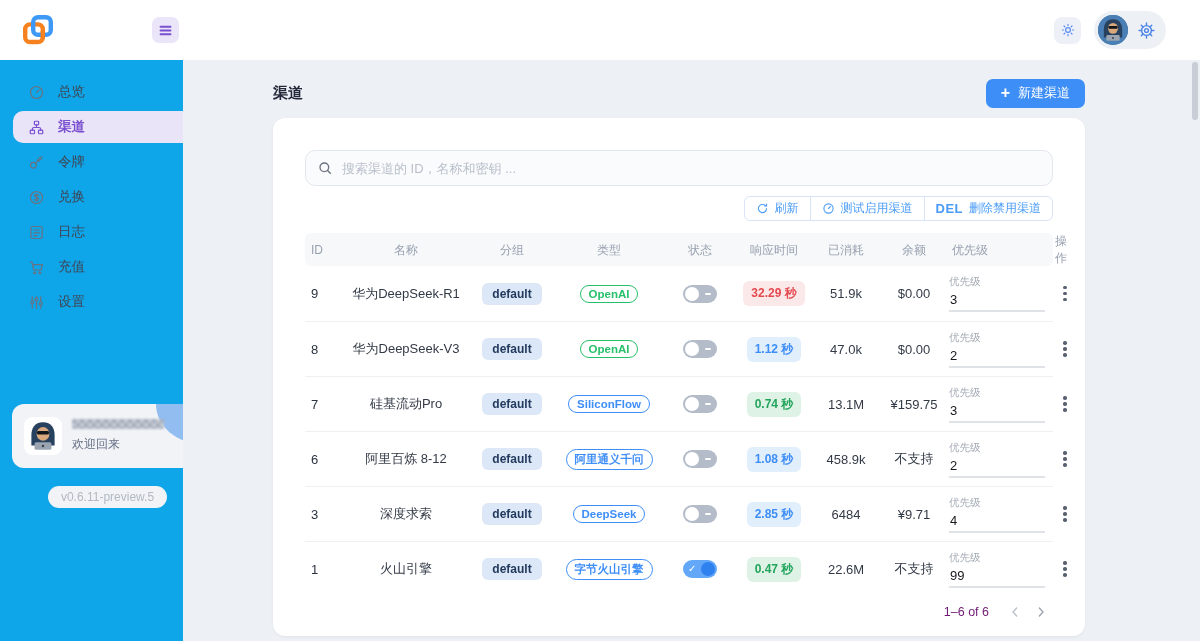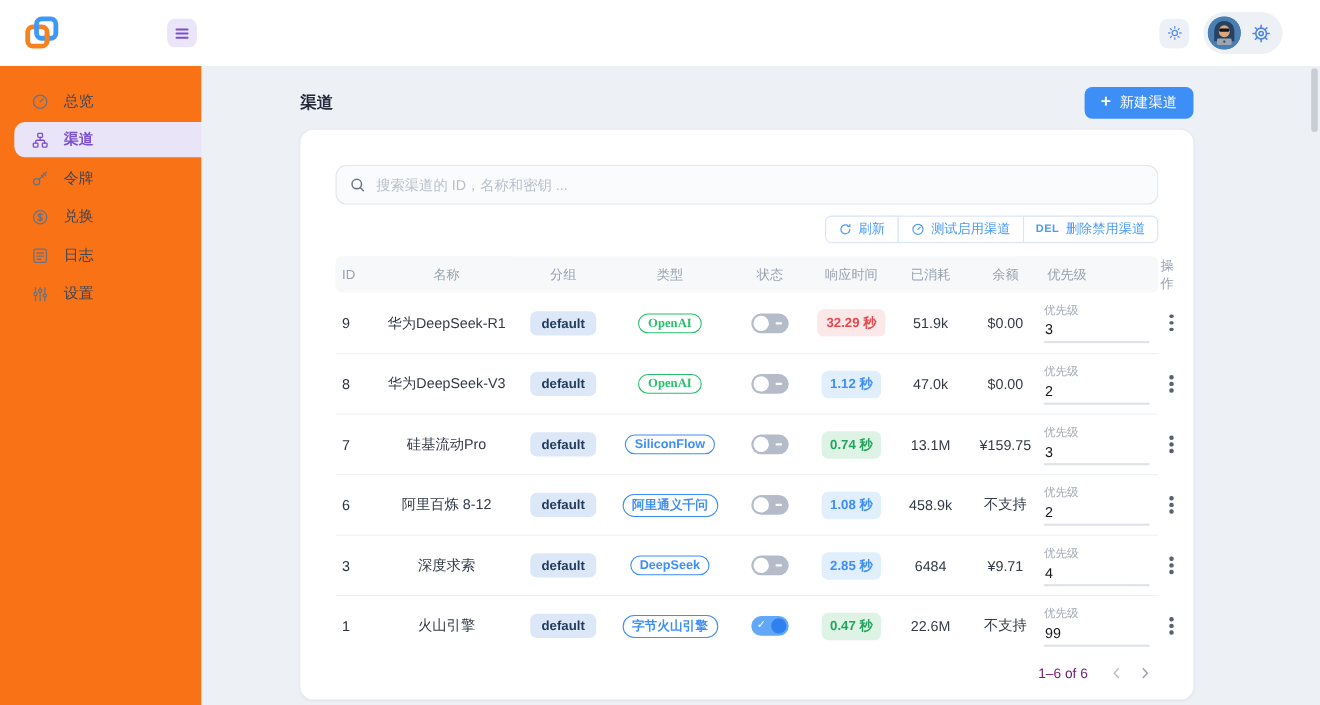--- a/index.html
+++ b/index.html
@@ -25,21 +25,21 @@
     display:flex; align-items:center; justify-content:center; color:#5b8def; cursor:pointer;
   }
   .user-pill {
     height:38px; border-radius:19px; background:#edf1f6; display:flex; align-items:center;
     padding:4px 10px 4px 4px; gap:9px;
   }
   .avatar-sm { width:30px; height:30px; border-radius:50%; overflow:hidden; background:#3a6ea5; cursor:pointer; }
   .gear { color:#4e86e8; cursor:pointer; }
 
   
-  .sidebar { position:absolute; top:60px; left:0; width:215px; bottom:0; background:#f97316; padding-top:13px; }
+  .sidebar { position:absolute; top:60px; left:0; width:215px; bottom:0; background:#0ea5e9; padding-top:13px; }
   .side-item {
     height:32px; margin:3px 13px; padding-left:15px; border-radius:10px;
     display:flex; align-items:center; gap:13px; color:#3f4654; cursor:pointer; font-size:13.5px;
   }
   .side-item .sicon { color:#6a7280; width:17px; height:17px; }
   .side-item.active { background:#eae4f9; color:#7a4fd0; font-weight:bold; }
   .side-item.active .sicon { color:#7a4fd0; }
   .user-card {
     position:absolute; left:12px; right:13px; top:344px; height:64px; background:#f1f3f7;
     border-radius:12px; padding:12px; display:flex; align-items:center; gap:10px; overflow:hidden; cursor:pointer;
@@ -80,35 +80,35 @@
   .search-input::placeholder { color:#b9c0cb; }
 
   .toolbar { margin-top:10px; display:flex; justify-content:flex-end; }
   .tbtn {
     background:#fff; border:1px solid #d8e4f6; color:#4a9bf7; font-size:12px; height:25px;
     padding:0 11px; display:flex; align-items:center; gap:6px; cursor:pointer; margin-left:-1px;
     font-family:inherit;
   }
   .tbtn:first-child { border-radius:6px 0 0 6px; margin-left:0; }
   .tbtn:last-child { border-radius:0 6px 6px 0; }
-  .tbtn .del-txt { font-size:10px; font-weight:bold; letter-spacing:.5px; }
+  .tbtn .del-txt { font-size:13px; font-weight:bold; letter-spacing:.5px; }
 
   .tgrid { display:grid; grid-template-columns:36px 130px 82px 112px 70px 78px 66px 70px 106px 1fr; align-items:center; }
   .thead { margin-top:12px; height:33px; background:#f7f8fa; border-radius:6px; color:#98a1b0; font-size:12px; }
   .thead > div { display:flex; justify-content:center; }
   .thead > div:first-child { justify-content:flex-start; padding-left:6px; }
   .thead > div:nth-child(9) { justify-content:flex-start; padding-left:3px; }
 
   .trow { height:55px; border-top:1px solid #eef1f4; }
   .trow:first-child { border-top:none; }
   .td { display:flex; justify-content:center; align-items:center; font-size:13px; color:#333a47; }
   .c-id { justify-content:flex-start; padding-left:6px; color:#2b3240; }
   .gbadge { background:var(--group-bg,#dce8f7); color:var(--group-text,#223a5e); font-weight:bold; font-size:12px; padding:4px 10px; border-radius:6px; }
   .tbadge { border:1.5px solid; border-radius:999px; font-size:11.5px; font-weight:bold; padding:2px 8px; background:#fff; }
-  .tbadge.green { color:var(--type-green,#26c06a); border-color:var(--type-green,#26c06a);font-family:Liberation Serif, serif; }
+  .tbadge.green { color:var(--type-green,#26c06a); border-color:var(--type-green,#26c06a); }
   .tbadge.blue  { color:var(--type-blue,#3e8ef7);  border-color:var(--type-blue,#3e8ef7); }
 
   .toggle { position:relative; width:34px; height:18px; border-radius:9px; cursor:pointer; display:inline-block; }
   .toggle.off { background:#b4bcc9; }
   .toggle.on  { background:#63a8f8; }
   .toggle .knob { position:absolute; top:2px; width:14px; height:14px; border-radius:50%; }
   .toggle.off .knob { left:2px; background:#fff; }
   .toggle.on  .knob { right:2px; background:#2f81f0; }
   .toggle .dash { position:absolute; right:6px; top:8px; width:6px; height:2px; background:#fff; border-radius:1px; }
   .toggle .chk { position:absolute; left:5px; top:2px; color:#fff; font-size:10px; font-style:normal; line-height:14px; }
@@ -224,31 +224,61 @@
           <svg width="17" height="17" viewBox="0 0 24 24" fill="none" stroke="currentColor" stroke-width="1.7" stroke-linecap="round" stroke-linejoin="round">
             <rect x="4" y="3.5" width="16" height="17" rx="2"></rect>
             <path d="M8 8.5h8M8 12.5h8M8 16.5h5"></path>
           </svg>
         </span>
         <span>日志</span>
       </div>
       <div class="side-item">
         <span class="sicon">
           <svg width="17" height="17" viewBox="0 0 24 24" fill="none" stroke="currentColor" stroke-width="1.7" stroke-linecap="round" stroke-linejoin="round">
+            <path d="M3.5 4.5h2.2l2.4 11h10.3l2-7.6H7"></path>
+            <circle cx="9.5" cy="19.4" r="1.4"></circle>
+            <circle cx="16.6" cy="19.4" r="1.4"></circle>
+          </svg>
+        </span>
+        <span>充值</span>
+      </div>
+      <div class="side-item">
+        <span class="sicon">
+          <svg width="17" height="17" viewBox="0 0 24 24" fill="none" stroke="currentColor" stroke-width="1.7" stroke-linecap="round" stroke-linejoin="round">
             <path d="M6 3.5v5.8M6 13.7v6.8M12 3.5v1.8M12 9.7v10.8M18 3.5v7.8M18 15.7v4.8"></path>
             <circle cx="6" cy="11.6" r="2.1"></circle>
             <circle cx="12" cy="7.6" r="2.1"></circle>
             <circle cx="18" cy="13.6" r="2.1"></circle>
           </svg>
         </span>
         <span>设置</span>
       </div>
     </nav>
 
-
+  <div class="user-card">
+    <div class="corner"></div>
+    <div class="avatar-md">
+      <svg viewBox="0 0 36 36" width="38" height="38">
+        <rect width="36" height="36" fill="#fff"></rect>
+        <path d="M18 5c-8 0-11 6-11 12v10h22V17c0-6-3-12-11-12z" fill="#27415f"></path>
+        <ellipse cx="18" cy="16" rx="6" ry="6.5" fill="#d9a87c"></ellipse>
+        <rect x="12.4" y="13.2" width="11.2" height="3.4" rx="1.2" fill="#11151c"></rect>
+        <rect x="10" y="24" width="16" height="7" rx="1.5" fill="#9aa5b1"></rect>
+        <circle cx="18" cy="27.5" r="1.2" fill="#39414d"></circle>
+      </svg>
+    </div>
+    <div>
+      <div class="redacted"></div>
+      <div class="welcome">欢迎回来</div>
+    </div>
+  </div>
+
+  <div class="version-badge">
+    <span>v0.6.11-preview.5</span>
+  </div>
 </aside>
 
 <main class="main">
   <div class="content">
     <div class="page-head">
       <div class="page-title">渠道</div>
       <button class="new-btn">
         <span class="plus">+</span>
         <span>新建渠道</span>
       </button>

